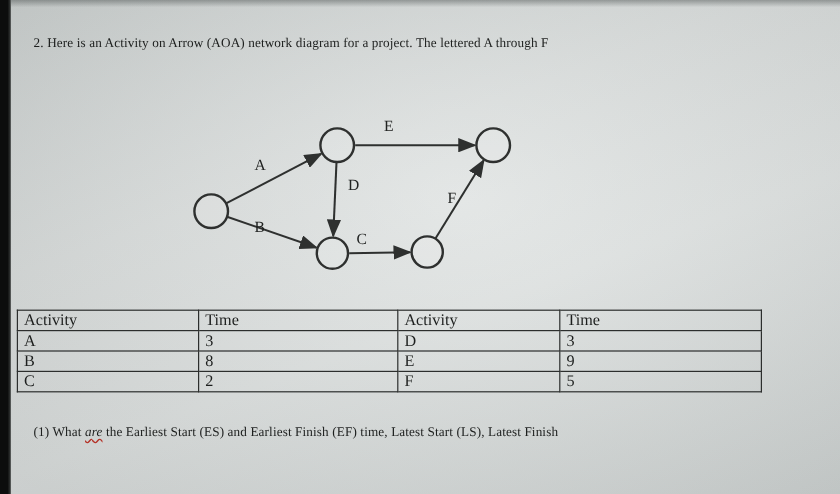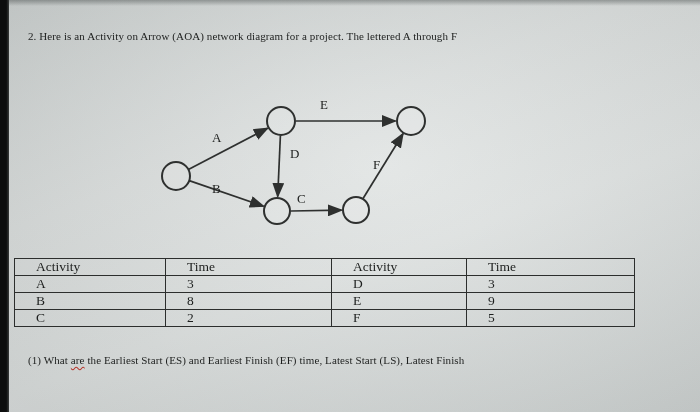--- a/index.html
+++ b/index.html
@@ -25,41 +25,42 @@
     position:absolute;left:28px;width:676px;
     font-size:11px;line-height:22px;
     letter-spacing:0.1px;
     white-space:nowrap;
   }
   .squiggle{
     text-decoration:underline;
     text-decoration-style:wavy;
     text-decoration-color:#b5342a;
     text-underline-offset:2px;
+    font-style:italic;
   }
   svg.diagram{position:absolute;left:0;top:0;pointer-events:none;}
   .edge-line{stroke:#2e302f;stroke-width:1.7;fill:none;}
   .node{stroke:#2e302f;stroke-width:2;fill:rgba(255,255,255,0.10);}
   .act-label{
     font-family:"Liberation Serif", serif;
     font-size:13px;fill:#202221;
   }
   table.times{
     position:absolute;left:14px;top:258px;
     border-collapse:collapse;
     table-layout:fixed;
     width:620px;
     font-size:13.5px;
     color:#17181 8;
   }
   table.times th, table.times td{
     border:1px solid #2c2e2d;
     font-weight:normal;
     text-align:left;
-    padding:0 21px;
+    padding:0 5px;
     height:16px;
     line-height:16px;
     overflow:hidden;
   }
 </style>
 </head>
 <body>
 
 <div class="page">
 

